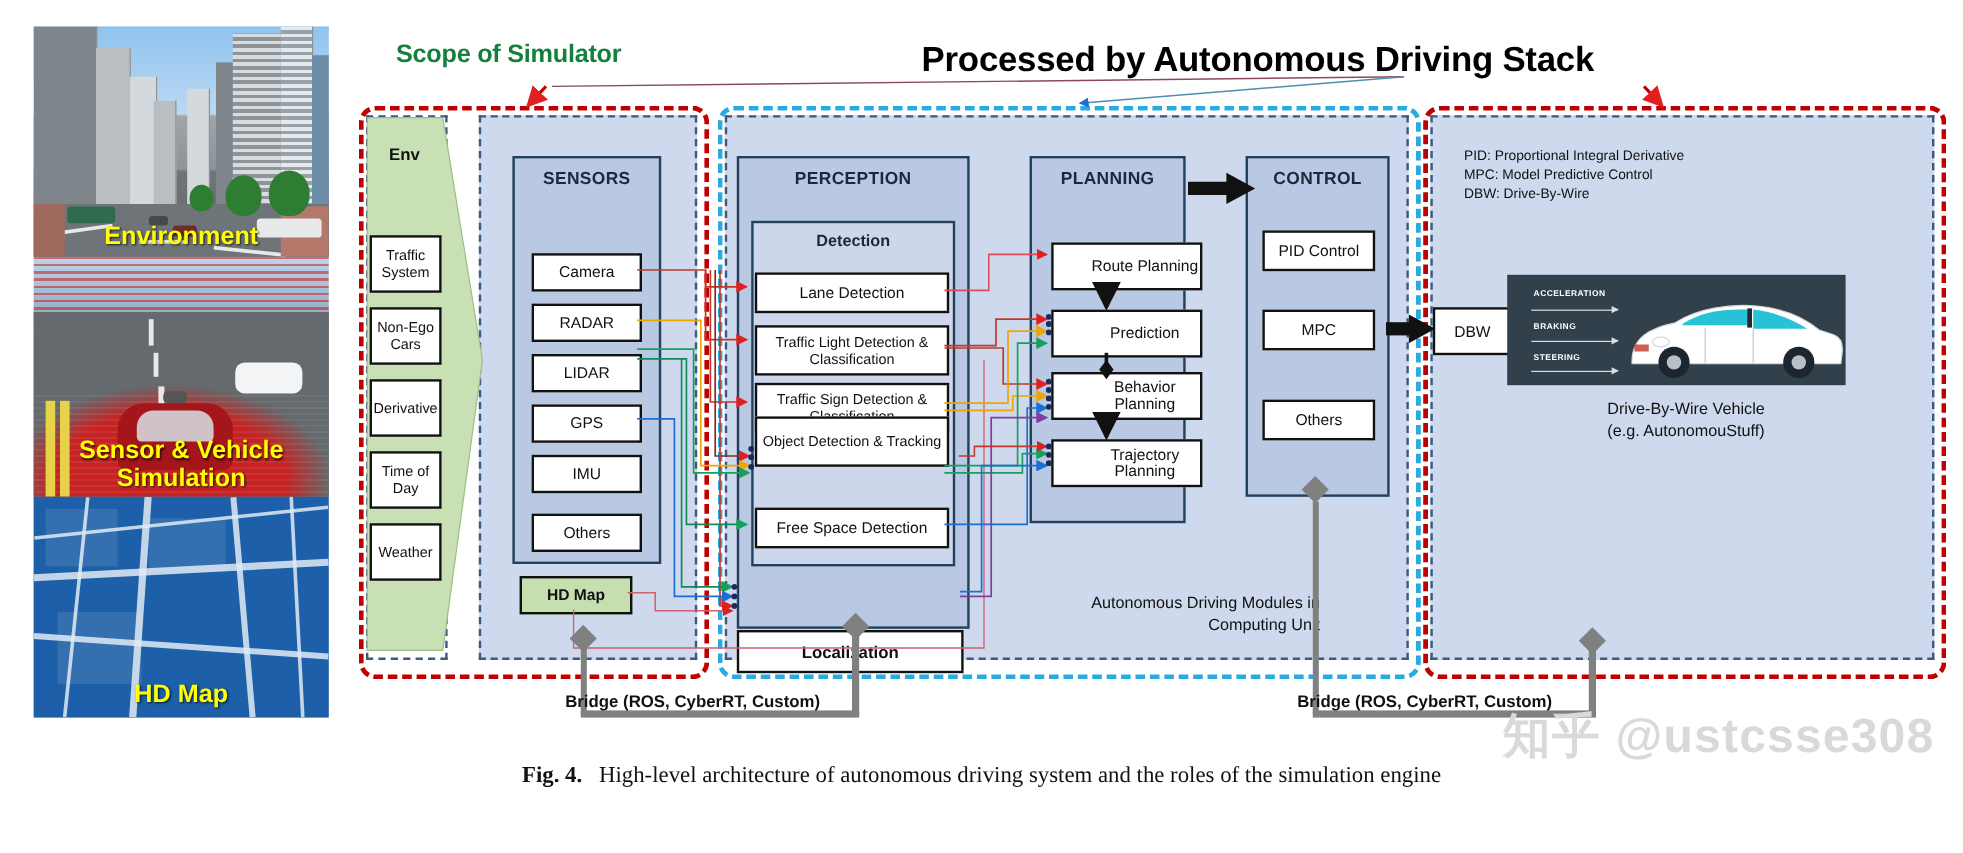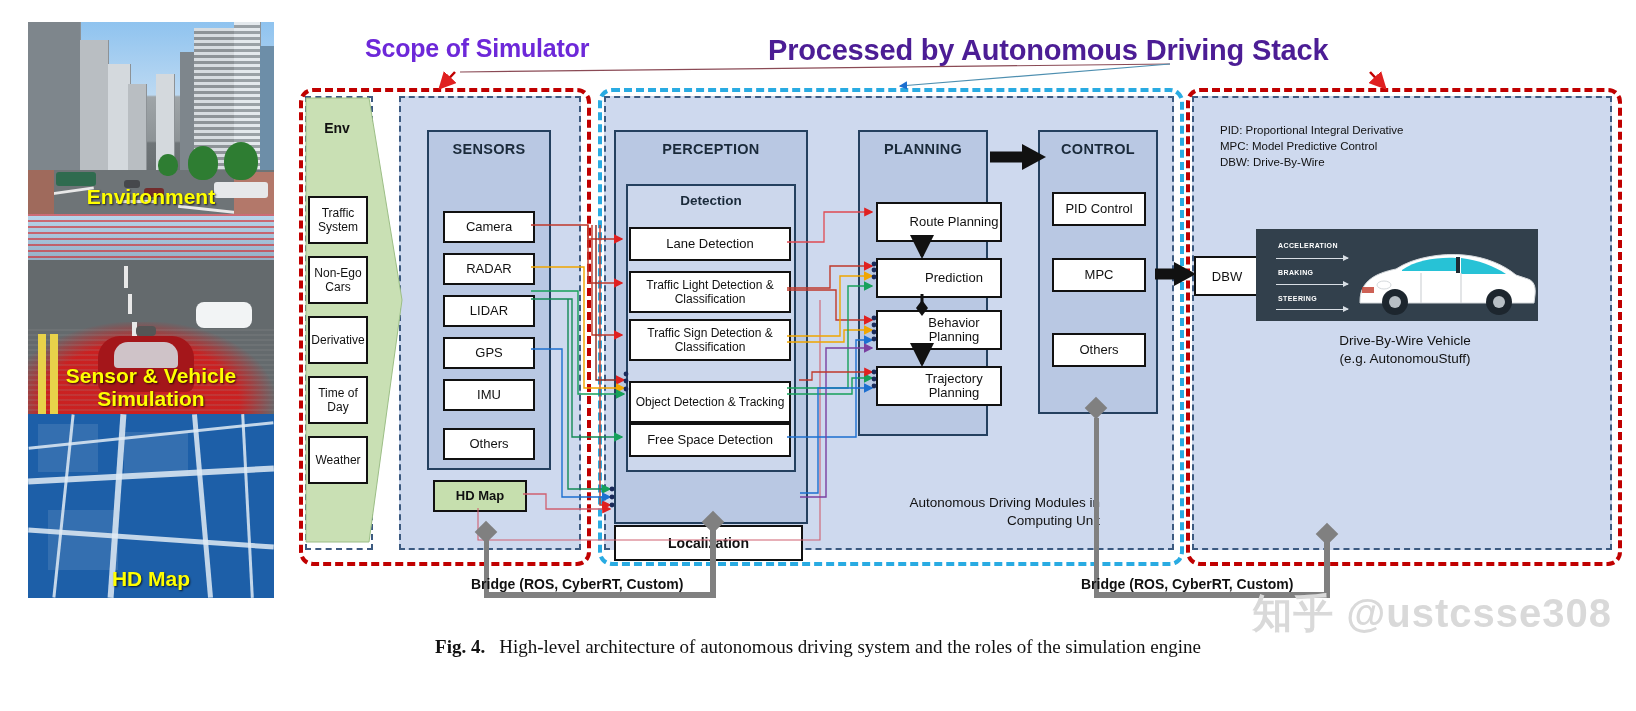--- a/index.html
+++ b/index.html
@@ -29,22 +29,22 @@
   .carS{position:absolute;border-radius:3px;}
 
   #photo-sim{top:192px;height:200px;background:linear-gradient(#cfe0ef 0%,#c9d6e0 22%,#6b7174 23%,#5d6366 100%);}
   #photo-sim .cap{bottom:4px;}
   #photo-map{top:392px;height:184px;background:#1d5fa8;}
   #photo-map .cap{bottom:8px;}
   .mapline{position:absolute;background:rgba(225,235,245,.85);}
   .mapblock{position:absolute;background:rgba(255,255,255,.10);}
 
   
-  #title-scope{left:330px;top:34px;font-size:25px;font-weight:700;color:#6d28d9;letter-spacing:-.2px;margin-left:35px;}
-  #title-ads{left:768px;top:34px;font-size:29px;font-weight:700;color:#4c1d95;letter-spacing:-.2px;}
+  #title-scope{left:330px;top:34px;font-size:21px;font-weight:700;color:#15803d;letter-spacing:-.2px;}
+  #title-ads{left:768px;top:34px;font-size:29px;font-weight:700;color:#000000;letter-spacing:-.2px;}
 
   
   .dash-red{border:4px dashed #C00000;border-radius:14px;}
   .dash-blue{border:4px dashed #29ABE2;border-radius:14px;}
   #scope-sim{left:299px;top:88px;width:284px;height:470px;}
   #scope-stack{left:598px;top:88px;width:578px;height:470px;}
   #scope-vehicle{left:1186px;top:88px;width:428px;height:470px;}
 
   
   .panel-env{left:305px;top:96px;width:64px;height:450px;background:#cfe0ef00;border:2px dashed #3c5a80;}
@@ -227,21 +227,21 @@
 <div class="abs" id="g-detection">
   <div class="dhead">Detection</div>
 </div>
 <div class="abs item det-item" style="top:227px;height:30px;">Lane Detection</div>
 <div class="abs item det-item small" style="top:271px;height:38px;">
     <span>Traffic Light Detection &amp; Classification</span>
   </div>
 <div class="abs item det-item small" style="top:319px;height:38px;">
     <span>Traffic Sign Detection &amp; Classification</span>
   </div>
-<div class="abs item det-item small" style="top:381px;height:38px;">
+<div class="abs item det-item small" style="top:347px;height:38px;">
     <span>Object Detection &amp; Tracking</span>
   </div>
 <div class="abs item det-item" style="top:423px;height:30px;">Free Space Detection</div>
 <div class="abs item b" id="localization">Localization</div>
 
 <div class="group" id="g-planning">
   <div class="ghead">PLANNING</div>
 </div>
 <div class="abs item plan-item" style="top:202px;">Route Planning</div>
 <div class="abs item plan-item" style="top:258px;">Prediction</div>

